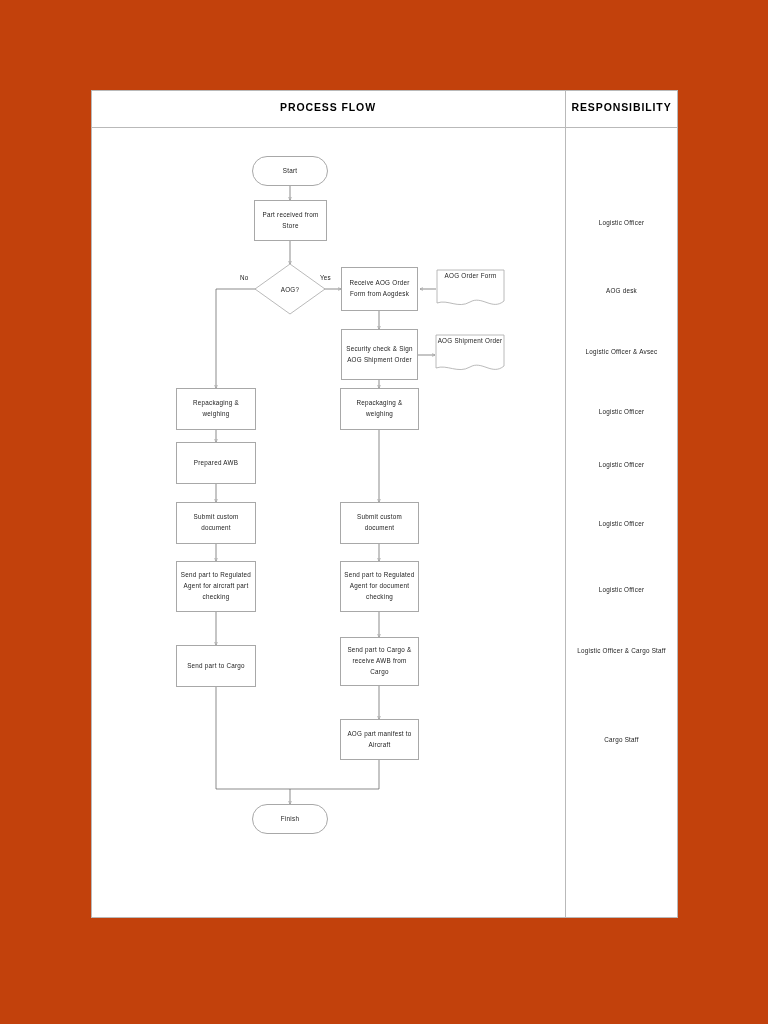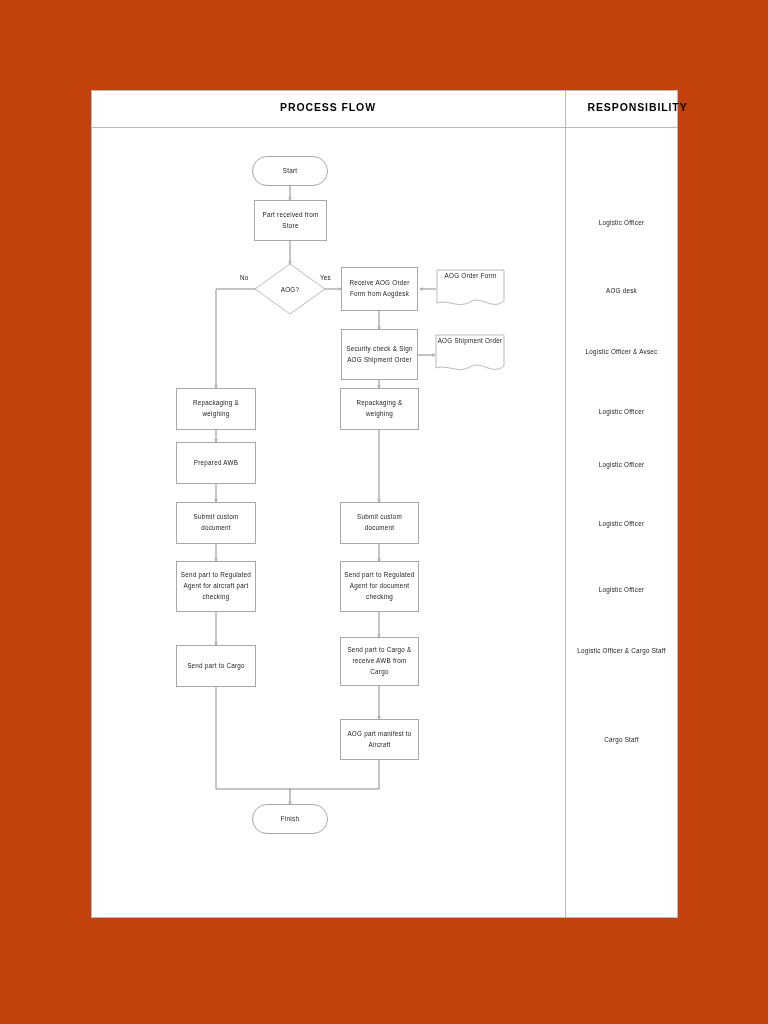--- a/index.html
+++ b/index.html
@@ -52,21 +52,21 @@
   .col-header {
     position: absolute;
     top: 101px;
     font-size: 10.5px;
     font-weight: bold;
     letter-spacing: 0.9px;
     color: #000000;
     text-align: center;
   }
   #hdr-process { left: 91px; width: 474px; }
-  #hdr-resp    { left: 565px; width: 113px; padding-left: 16px; }
+  #hdr-resp    { left: 565px; width: 113px; }
 
   
   .node {
     position: absolute;
     box-sizing: border-box;
     border: 1px solid #a8a8a8;
     background: #ffffff;
     display: flex;
     align-items: center;
     justify-content: center;

